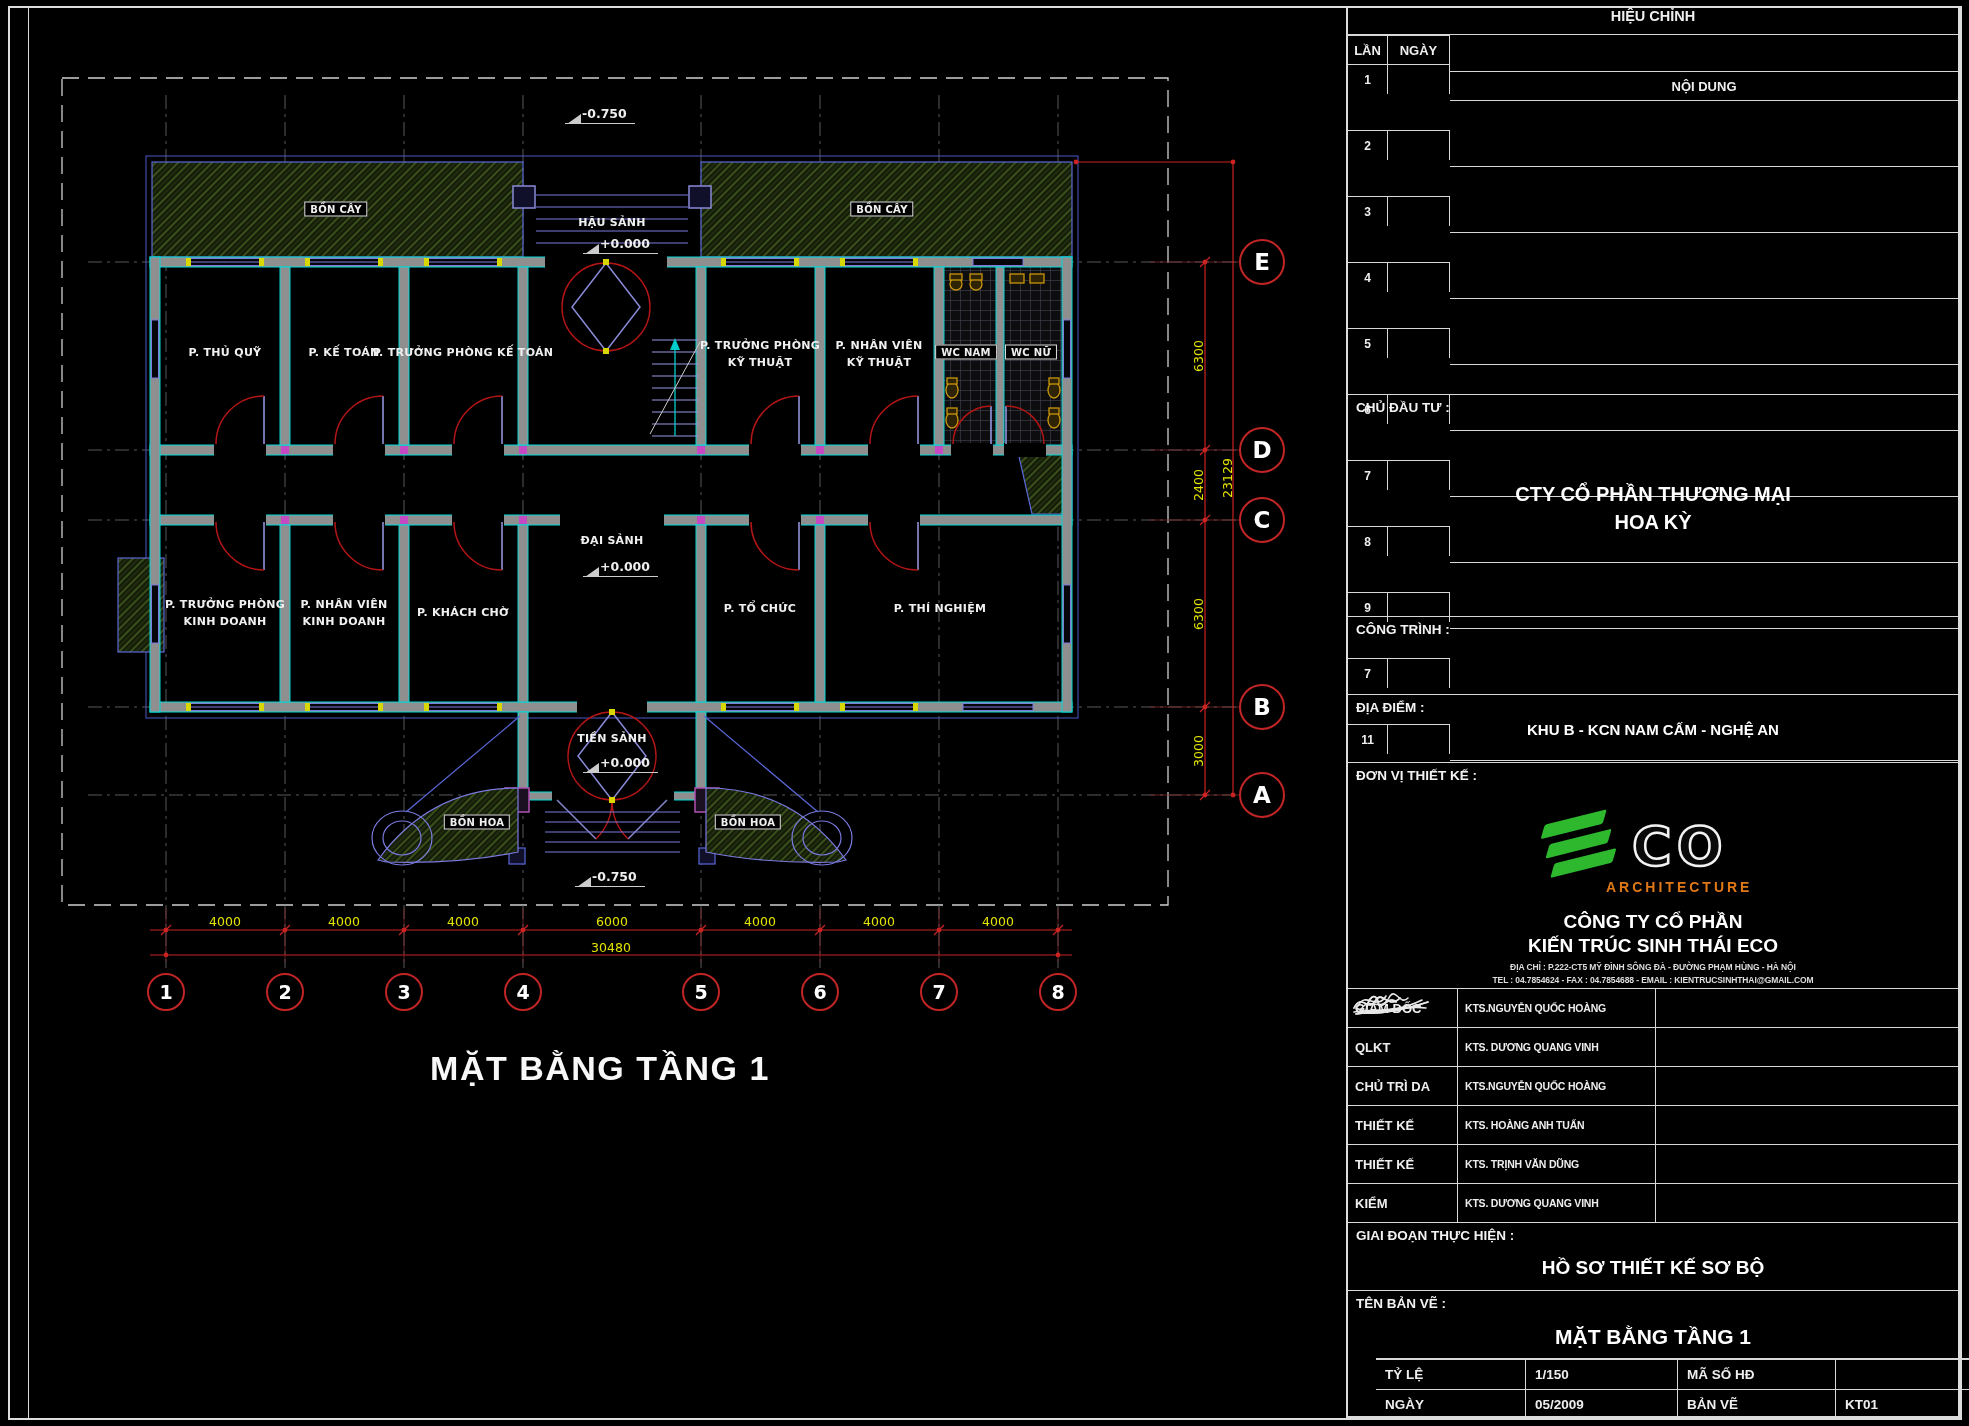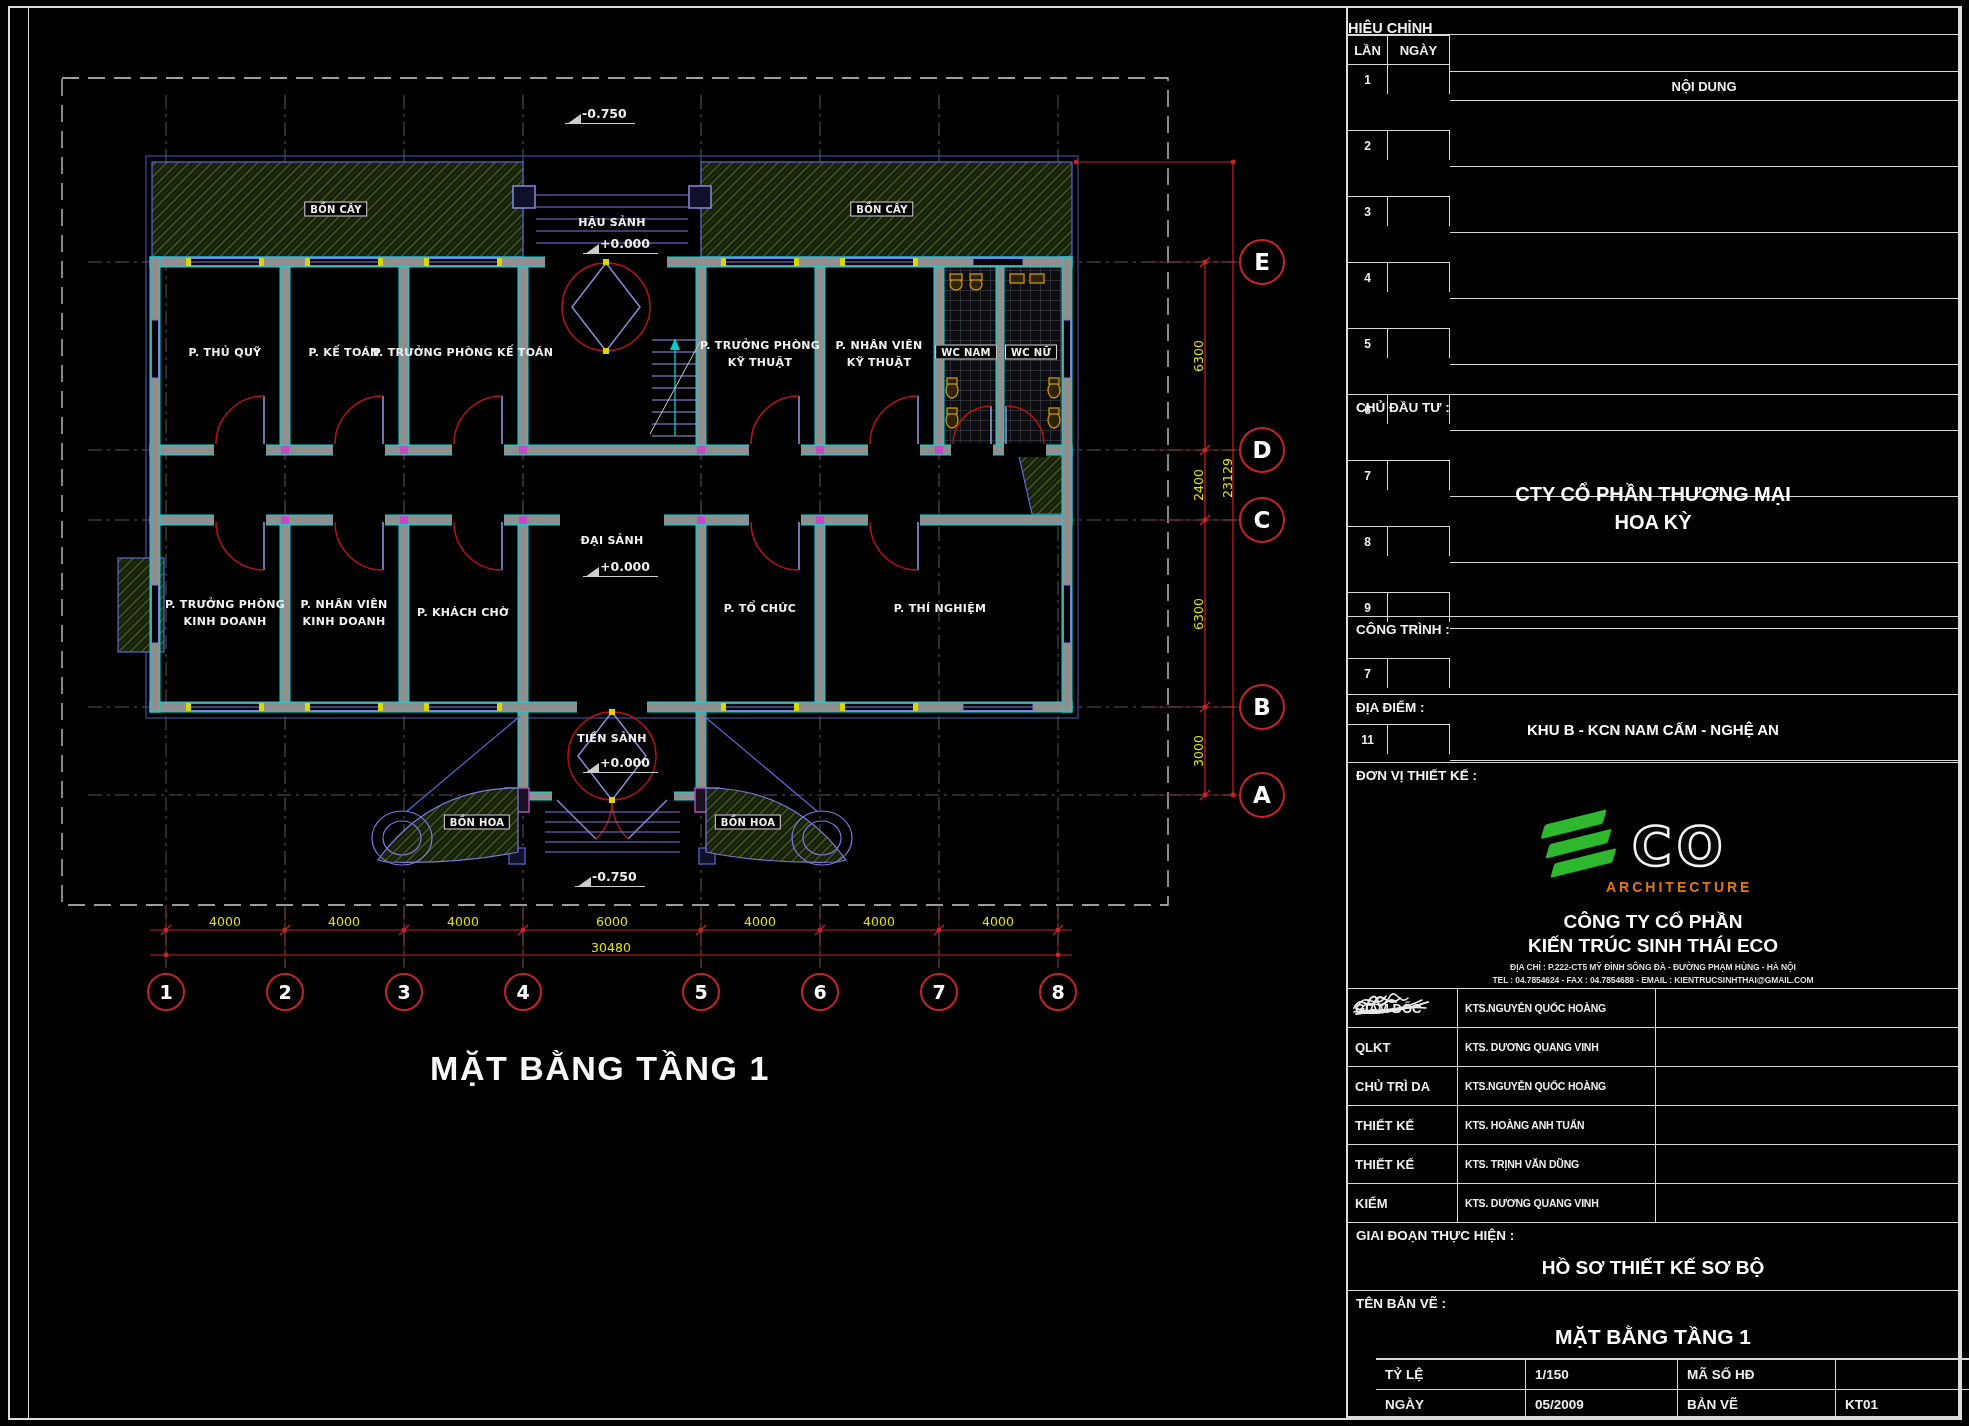--- a/index.html
+++ b/index.html
@@ -23,21 +23,21 @@
   .etri{position:absolute;left:2px;bottom:0;width:0;height:0;
         border-right:14px solid #ccc;border-top:10px solid transparent;}
   .plan-title{position:absolute;transform:translate(-50%,-50%);font-size:34px;font-weight:bold;
         letter-spacing:1.5px;color:#f8f8f8;font-family:"Liberation Sans",sans-serif;}
   
   .tb{position:absolute;left:1346px;top:6px;width:614px;height:1412px;background:#000;
       border:2px solid #dcdcdc;box-sizing:border-box;font-family:"Liberation Sans",sans-serif;}
   .tb *{box-sizing:border-box;}
   .tb-sec{position:absolute;left:0;width:100%;border-top:1.5px solid #d8d8d8;}
   .tb-sec.first{border-top:none;}
-  .tb-title{text-align:left;font-weight:bold;font-size:14.5px;padding-top:12px;}
+  .tb-title{text-align:center;font-weight:bold;font-size:14.5px;padding-top:0;}
   .grid3{display:grid;grid-template-columns:40px 62px 1fr;}
   .grid3 > div{border-right:1.3px solid #d8d8d8;border-top:1.3px solid #d8d8d8;
       display:flex;align-items:center;justify-content:center;font-weight:bold;}
   .grid3 > div:last-child{border-right:none;margin-top:36px;}
   .rev-head > div{font-size:13px;height:29px;}
   .rev-row > div{font-size:12px;height:30px;}
   .sec-label{position:absolute;left:8px;top:5px;font-size:13.5px;font-weight:bold;color:#f2f2f2;}
   .sec-val{position:absolute;left:0;width:100%;text-align:center;font-weight:bold;color:#fff;}
   .staff-row{display:grid;grid-template-columns:110px 198px 1fr;height:39px;border-top:1.3px solid #d8d8d8;}
   .staff-row > div{border-right:1.3px solid #d8d8d8;display:flex;align-items:center;}

